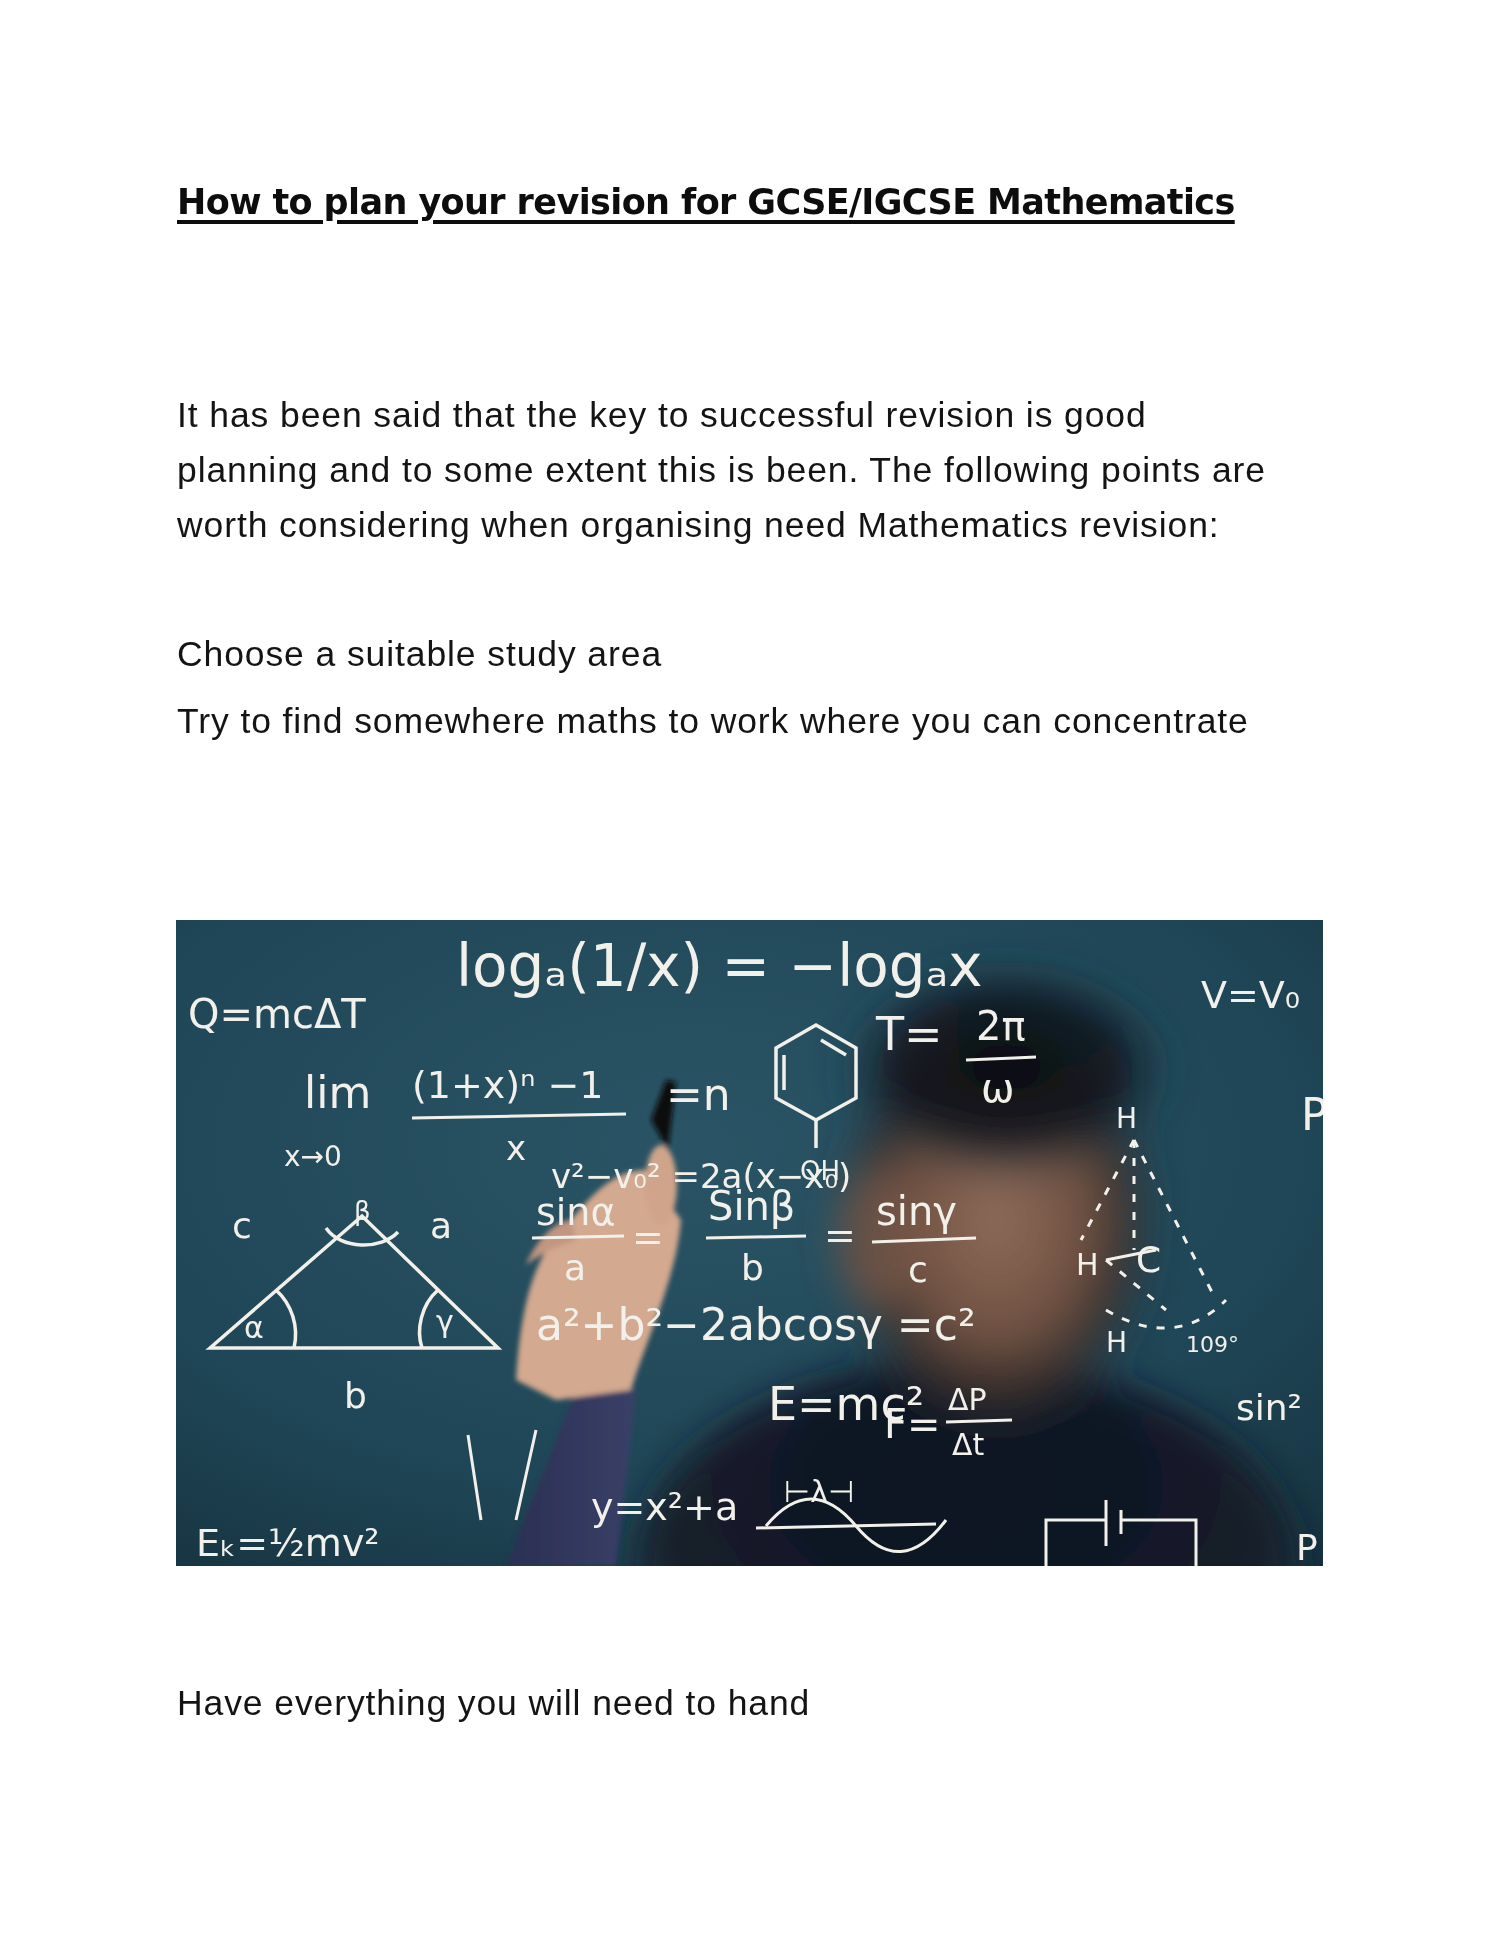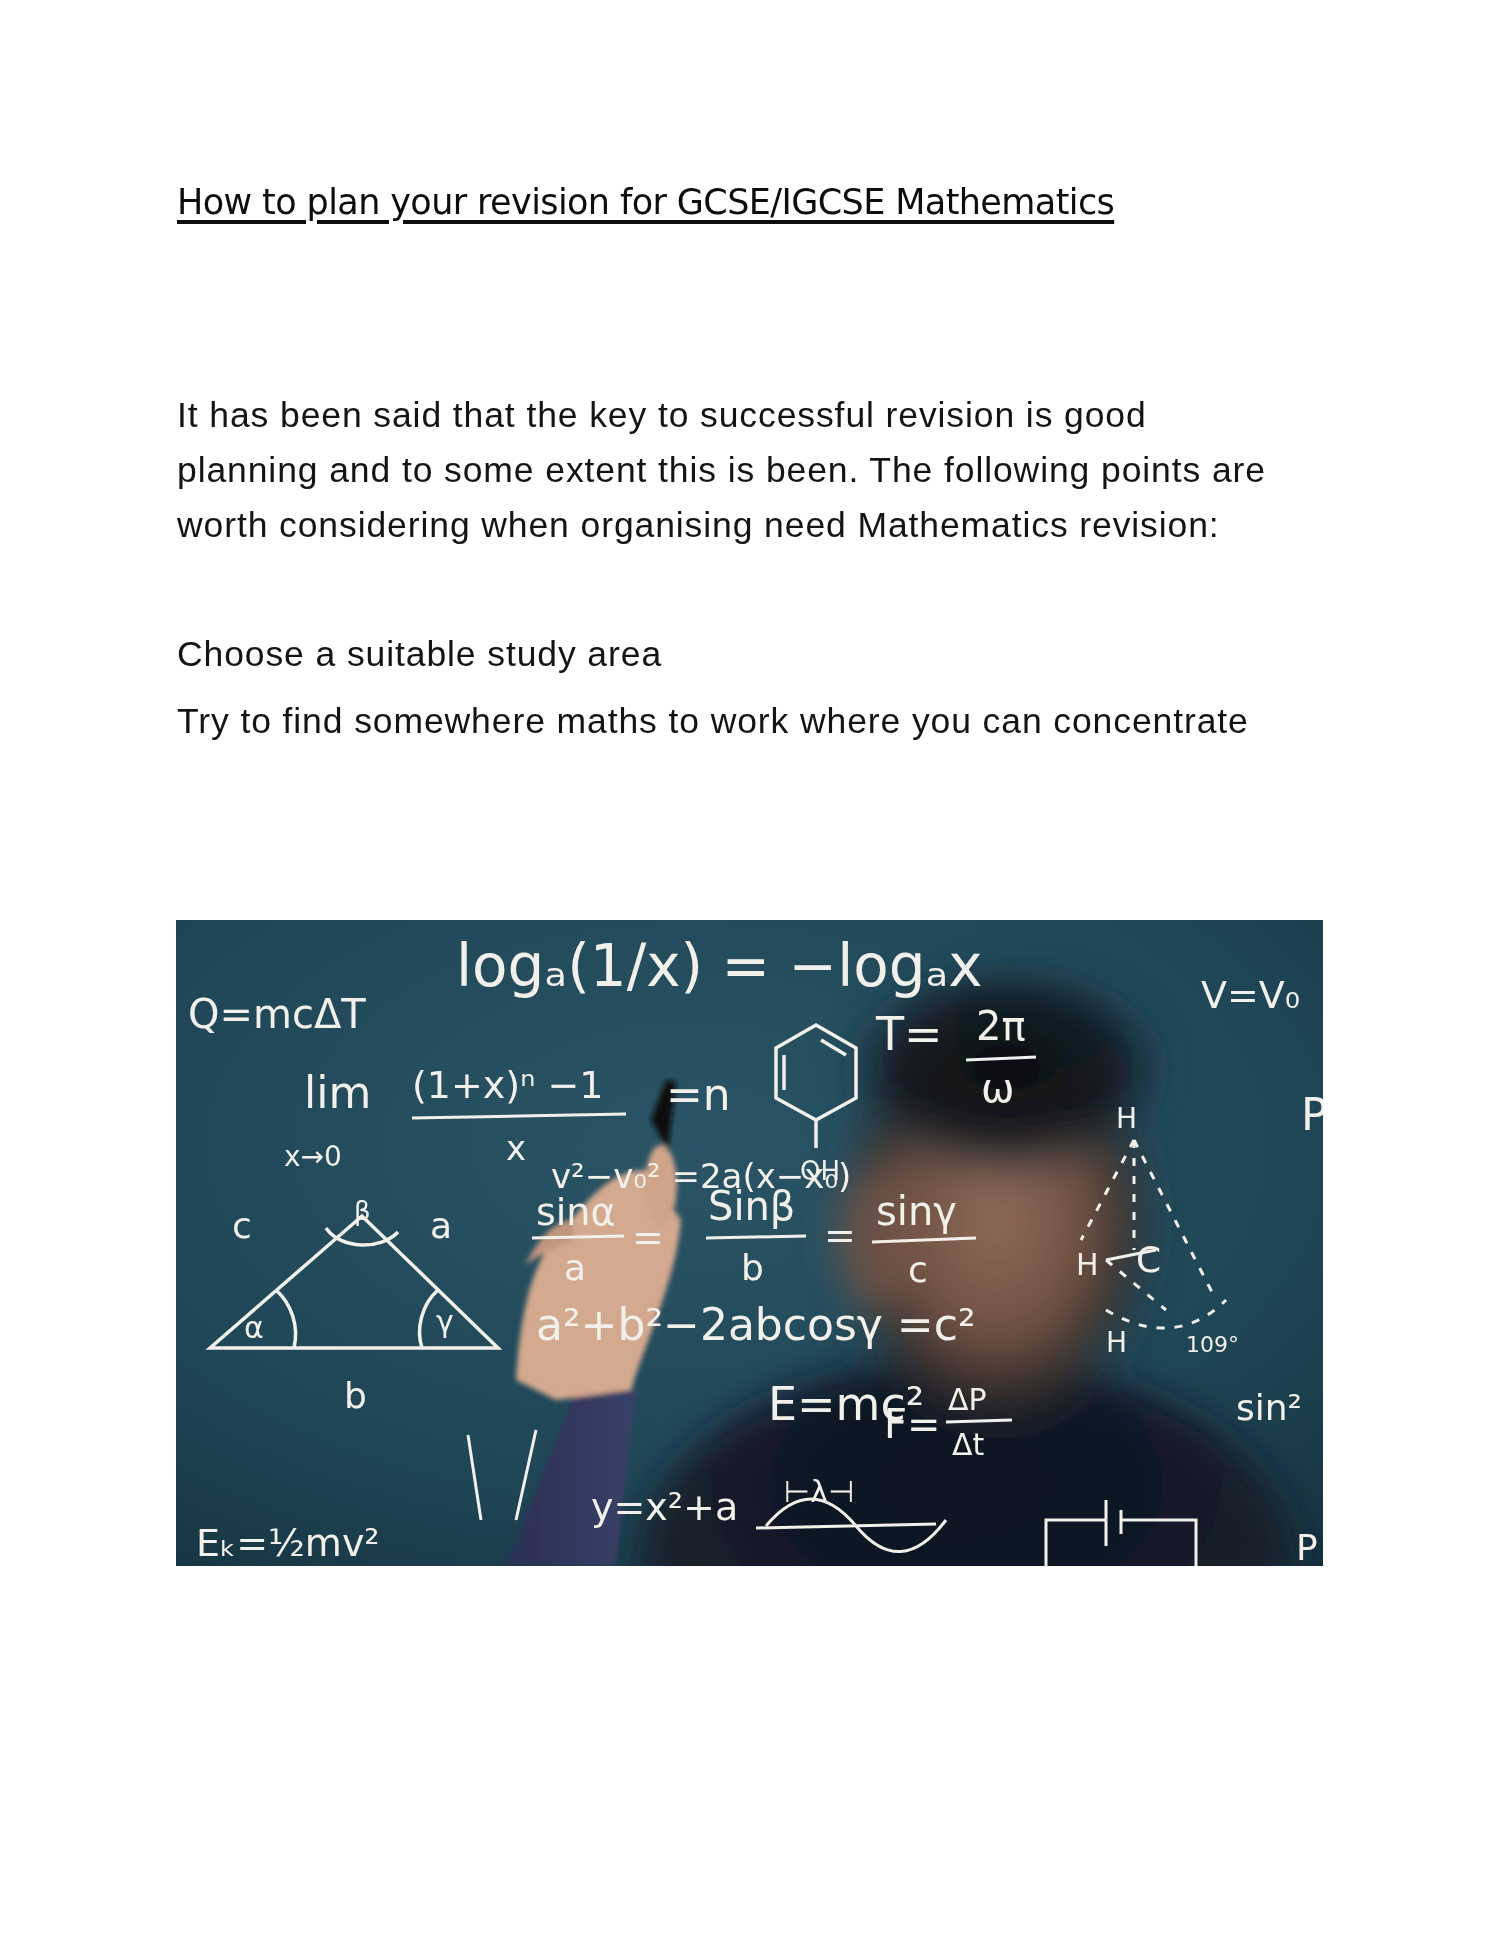--- a/index.html
+++ b/index.html
@@ -1,20 +1,20 @@
 <!DOCTYPE html>
 <html><head>
 <meta charset="utf-8">
 <style>
   html, body { margin: 0; padding: 0; background: #ffffff; }
   body { width: 1500px; height: 1942px; position: relative; overflow: hidden;
          font-family: "Liberation Sans", "DejaVu Sans", sans-serif; color: #111111; }
   .page { position: absolute; left: 0; top: 0; width: 1500px; height: 1942px; background: #fff; }
   .title { position: absolute; left: 177px; top: 180px; width: 1043px;
-           font-family: "DejaVu Sans", sans-serif; font-weight: normal; font-size: 35px;
+           font-family: "DejaVu Sans", sans-serif; font-weight: bold; font-size: 35px;
            line-height: 44px; white-space: nowrap; letter-spacing: -0.6px;
            text-decoration: underline; text-decoration-thickness: 4px; text-underline-offset: 6px; color: #0d0d0d; }
   .para { position: absolute; left: 177px; font-size: 35.5px; white-space: nowrap; color: #141414; }
   .para .line { display: block; height: 48px; line-height: 48px; letter-spacing: 0.9px; margin-top: 7px; }
   .p1 { top: 384px; }
   .h-choose { top: 623px; text-align: center; }
   .p2 { top: 691px; }
   .p2 .line { height: 47px; line-height: 47px; }
   .h-have { top: 1672px; }
   .link { color: #0f5ab8; text-decoration: underline; text-decoration-thickness: 2px; text-underline-offset: 5px; }
@@ -187,14 +187,17 @@
         <path d="M870 646 L870 600 L930 600 M945 600 L1020 600 L1020 646" stroke="#f2f0ea" stroke-width="3" fill="none"></path>
         <line x1="930" y1="580" x2="930" y2="626" stroke="#f2f0ea" stroke-width="3"></line>
         <line x1="945" y1="590" x2="945" y2="614" stroke="#f2f0ea" stroke-width="3"></line>
         <text x="1120" y="640" font-size="36">P</text>
 
         <text x="20" y="636" font-size="38">Eₖ=½mv²</text>
       </g>
     </svg>
   </div>
 
+  <div class="para h-have">
+    <span class="line">Have everything you will need to hand</span>
+  </div>
 
 </div>
 
 </body></html>

